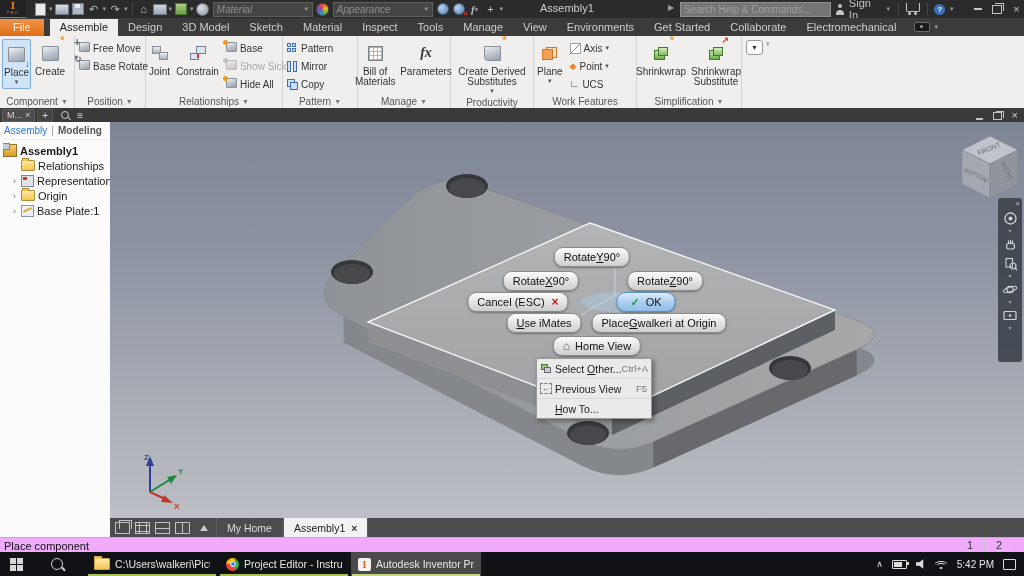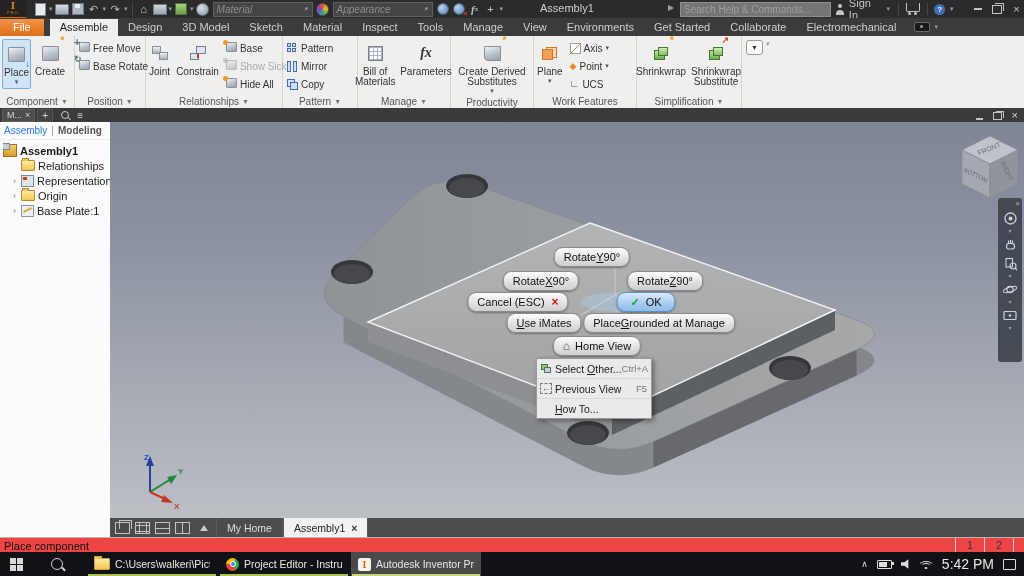--- a/index.html
+++ b/index.html
@@ -166,21 +166,21 @@
   .wi{width:13px;height:10px;border:1px solid #c2c2c2;margin-left:5px;position:relative;background:#4c4c4c;}
   .wi.grid{background-image:linear-gradient(#c2c2c2 1px,transparent 1px),linear-gradient(90deg,#c2c2c2 1px,transparent 1px);background-position:center;background-size:7px 6px;}
   .wi.rows{background-image:linear-gradient(#c2c2c2 1px,transparent 1px);background-position:0 5px;background-repeat:no-repeat;}
   .wi.cols{background-image:linear-gradient(90deg,transparent 6px,#c2c2c2 6px,#c2c2c2 7px,transparent 7px);}
   .wi.casc::after{content:"";position:absolute;top:-3px;left:3px;width:11px;height:8px;border:1px solid #c2c2c2;border-bottom:none;}
   .tri-up{width:0;height:0;border-left:4px solid transparent;border-right:4px solid transparent;border-bottom:6px solid #c9c9c9;margin:0 8px 0 10px;}
   .dtab{height:19px;display:flex;align-items:center;padding:0 10px;font-size:10.5px;color:#ddd;border-left:1px solid #5a5a5a;border-right:1px solid #5a5a5a;}
   .dtab.active{background:#f2f2f2;color:#222;gap:6px;}
   .dtab.active .dx{color:#333;font-weight:bold;}
   
-  .statusbar{position:absolute;top:537px;left:0;width:1024px;height:15px;background:#ef4444;border-top:1px solid #b5b5b5;
+  .statusbar{position:absolute;top:537px;left:0;width:1024px;height:15px;background:#f0abfc;border-top:1px solid #b5b5b5;
              display:flex;align-items:center;font-size:11px;color:#111;}
   .sb-msg{padding-left:4px;flex:1;}
   .sb-cell{width:28px;text-align:center;border-left:1px solid #c6c6c6;height:100%;line-height:15px;color:#333;}
   
   .taskbar{position:absolute;top:552px;left:0;width:1024px;height:24px;background:#101215;display:flex;align-items:center;color:#e8e8e8;}
   .start{width:13px;height:13px;display:grid;grid-template-columns:6px 6px;grid-template-rows:6px 6px;gap:1px;margin:0 14px 0 10px;}
   .start b{background:#d8d8d8;}
   .tsk-search{width:10px;height:10px;border:1.6px solid #cfcfcf;border-radius:50%;position:relative;margin:0 24px 0 14px;}
   .tsk-search::after{content:"";position:absolute;width:5px;height:1.6px;background:#cfcfcf;transform:rotate(45deg);right:-4px;bottom:-1px;}
   .tbtn{height:24px;display:flex;align-items:center;gap:5px;padding:0 7px;font-size:10.5px;position:relative;max-width:116px;margin-right:2px;}
@@ -198,21 +198,21 @@
   .chev{color:#ddd;font-size:9px;}
   .batt{width:13px;height:7px;border:1px solid #ddd;border-radius:1px;position:relative;}
   .batt::after{content:"";position:absolute;right:-3px;top:1.5px;width:2px;height:3px;background:#ddd;}
   .batt::before{content:"";position:absolute;left:1px;top:1px;bottom:1px;width:8px;background:#ddd;}
   .spk{width:10px;height:10px;background:#ddd;clip-path:polygon(0 33%,35% 33%,75% 2%,75% 98%,35% 67%,0 67%);}
   .wifi{width:13px;height:9px;position:relative;}
   .wifi i{position:absolute;left:50%;transform:translateX(-50%);border:1.6px solid #ddd;border-bottom:none;border-left:none;border-right:none;border-radius:50% 50% 0 0;}
   .wifi .a1{bottom:0;width:13px;height:7px;}
   .wifi .a2{bottom:0;width:8px;height:4.5px;}
   .wifi .a3{bottom:0;width:3px;height:2px;border-radius:50%;background:#ddd;border:none;}
-  .t-time{font-size:14px;}
+  .t-time{font-size:10px;}
   .notif{width:11px;height:9px;border:1px solid #ddd;border-radius:1px;}
 </style>
 </head>
 <body>
 
 <div class="titlebar">
   <div class="logo">
     <span class="logo-i">I</span>
     <span class="logo-pro">PRO</span>
   </div>
@@ -681,21 +681,21 @@
     <span class="pcheck">✓</span>
       <span>OK</span>
   </div>
   <div class="pill" style="left:434px;top:201px;">
     <span class="key">U</span>
       <span>se iMates</span>
   </div>
   <div class="pill" style="left:549px;top:201px;">
     <span>Place </span>
       <span class="key">G</span>
-      <span>rounded at Manage</span>
+      <span>walkeri at Origin</span>
   </div>
   <div class="pill" style="left:487px;top:224px;">
     <span class="phome">⌂</span>
       <span>Home View</span>
   </div>
 
   <div class="ctxmenu">
     <div class="ctx-item">
       <span class="ctx-ic">
           <i class="ic-selother"></i>

